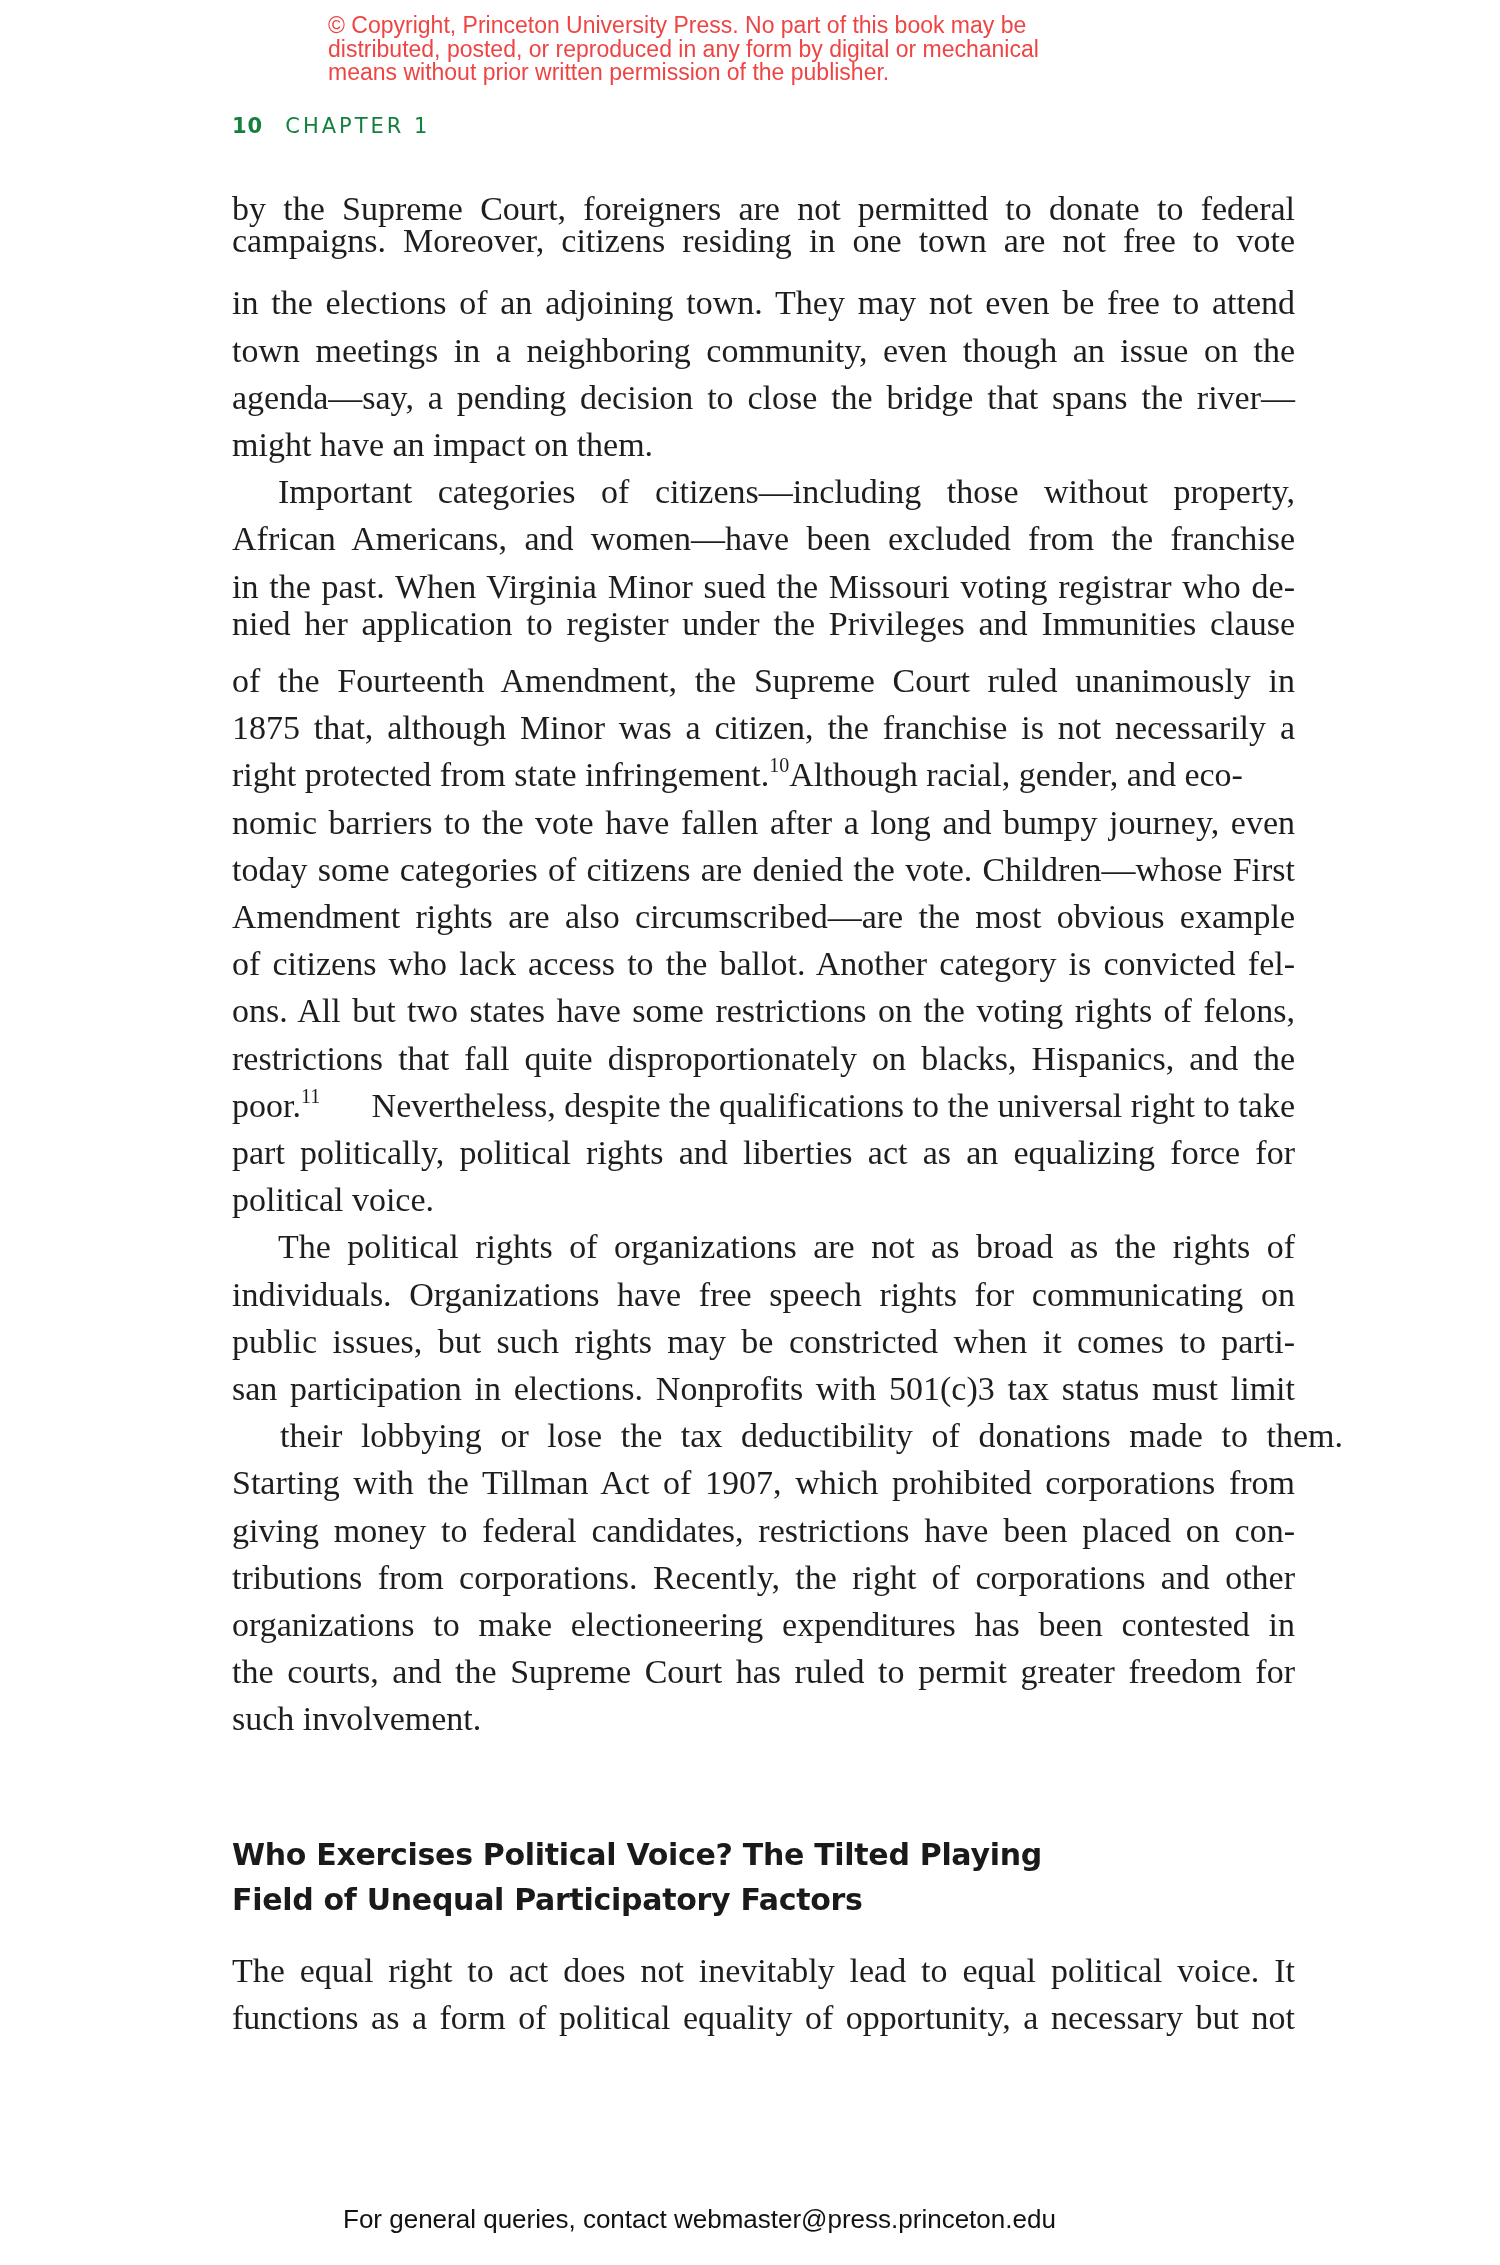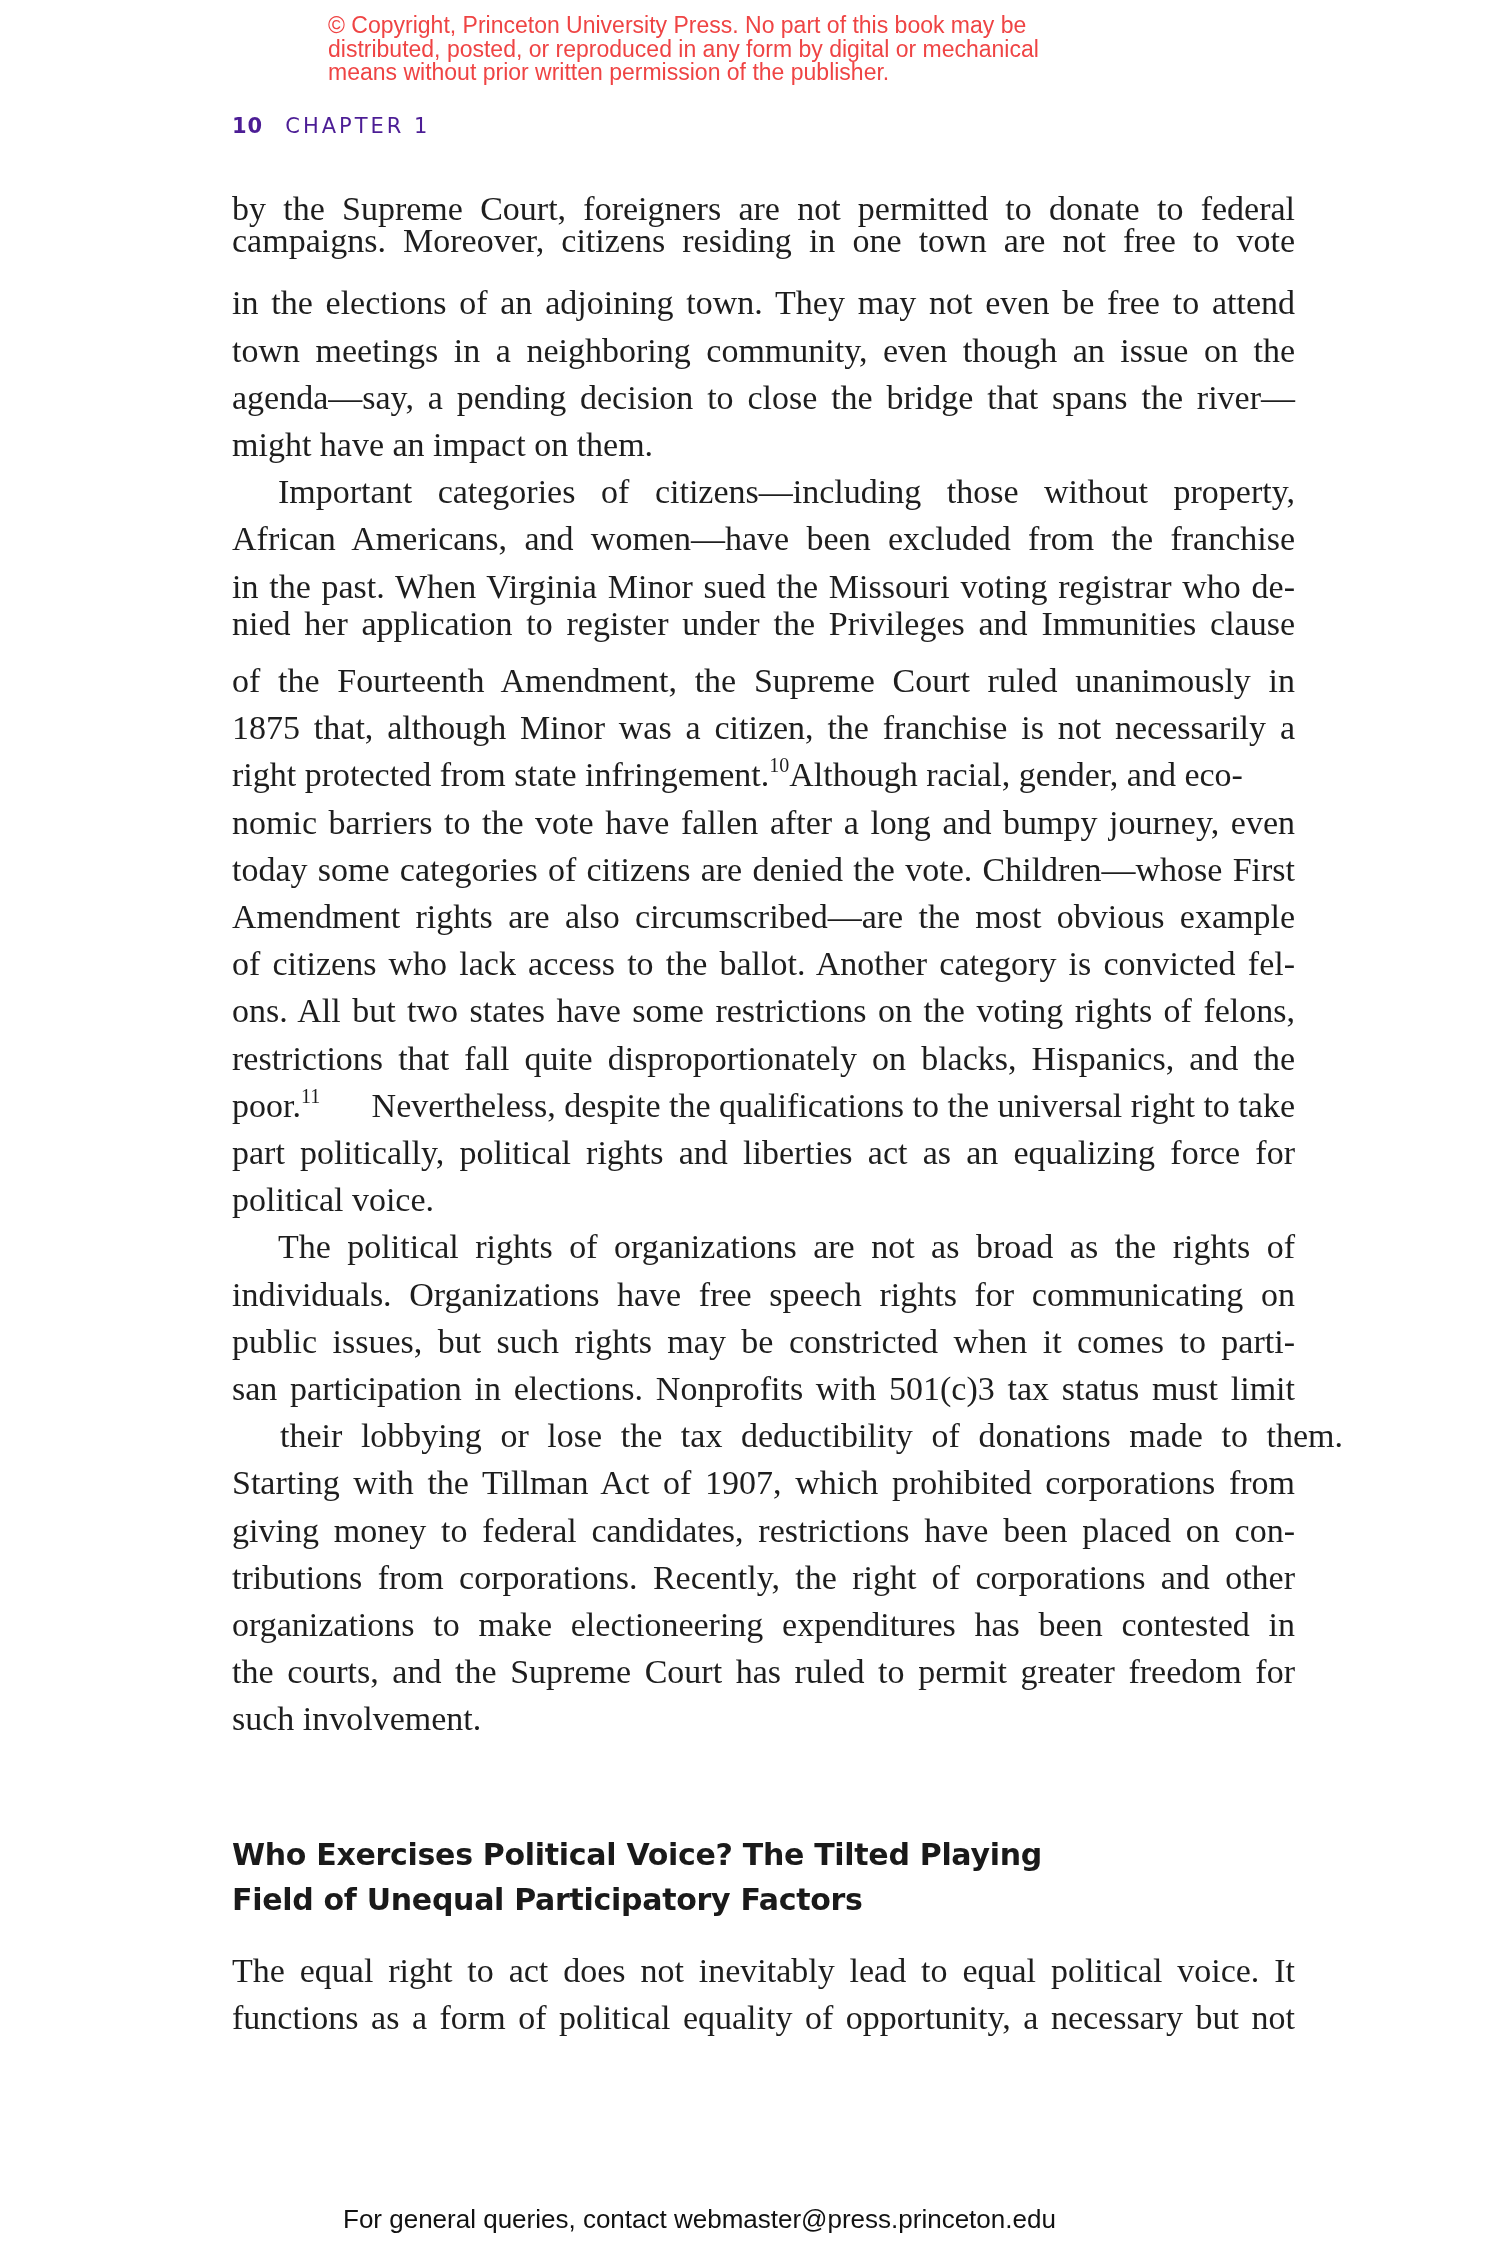--- a/index.html
+++ b/index.html
@@ -1,21 +1,21 @@
 <!DOCTYPE html>
 <html><head>
 <meta charset="utf-8">
 <style>
   html, body { margin:0; padding:0; background:#ffffff; }
   body { width:1500px; height:2265px; position:relative; overflow:hidden; color:#1c1c1c; }
   .copyright { position:absolute; left:328px; top:14px; width:900px;
     font-family:"Liberation Sans", sans-serif; font-size:23px; line-height:23.6px; color:#ef4444; }
   .copyright .cl { display:block; white-space:nowrap; }
   .running-head { position:absolute; left:232px; top:114px;
-    font-family:"DejaVu Sans", sans-serif; font-size:21px; letter-spacing:3px; color:#4c1d95; white-space:nowrap;text-align:right; }
+    font-family:"DejaVu Sans", sans-serif; font-size:21px; letter-spacing:3px; color:#15803d; white-space:nowrap;text-align:right; }
   .running-head .pno { font-weight:bold; letter-spacing:1px; margin-right:22px; }
   .body-text { position:absolute; left:232px; width:1063px;
     font-family:"Liberation Serif", serif; font-size:34px; color:#1e1e1e; }
   .line { position:absolute; left:0; width:1063px; height:47px; white-space:nowrap; }
   .line.j { text-align:justify; text-align-last:justify; white-space:normal; }
   .line.ind { padding-left:46px; width:1017px; }
   sup.fn { font-size:20px; vertical-align:14px; line-height:0; }
   .section-heading { position:absolute; left:232px; top:1832px; width:900px;
     font-family:"DejaVu Sans", sans-serif; font-weight:bold; font-size:30px; line-height:45px; color:#1a1a1a; letter-spacing:-0.3px; }
   .section-heading .hl { display:block; white-space:nowrap; }

